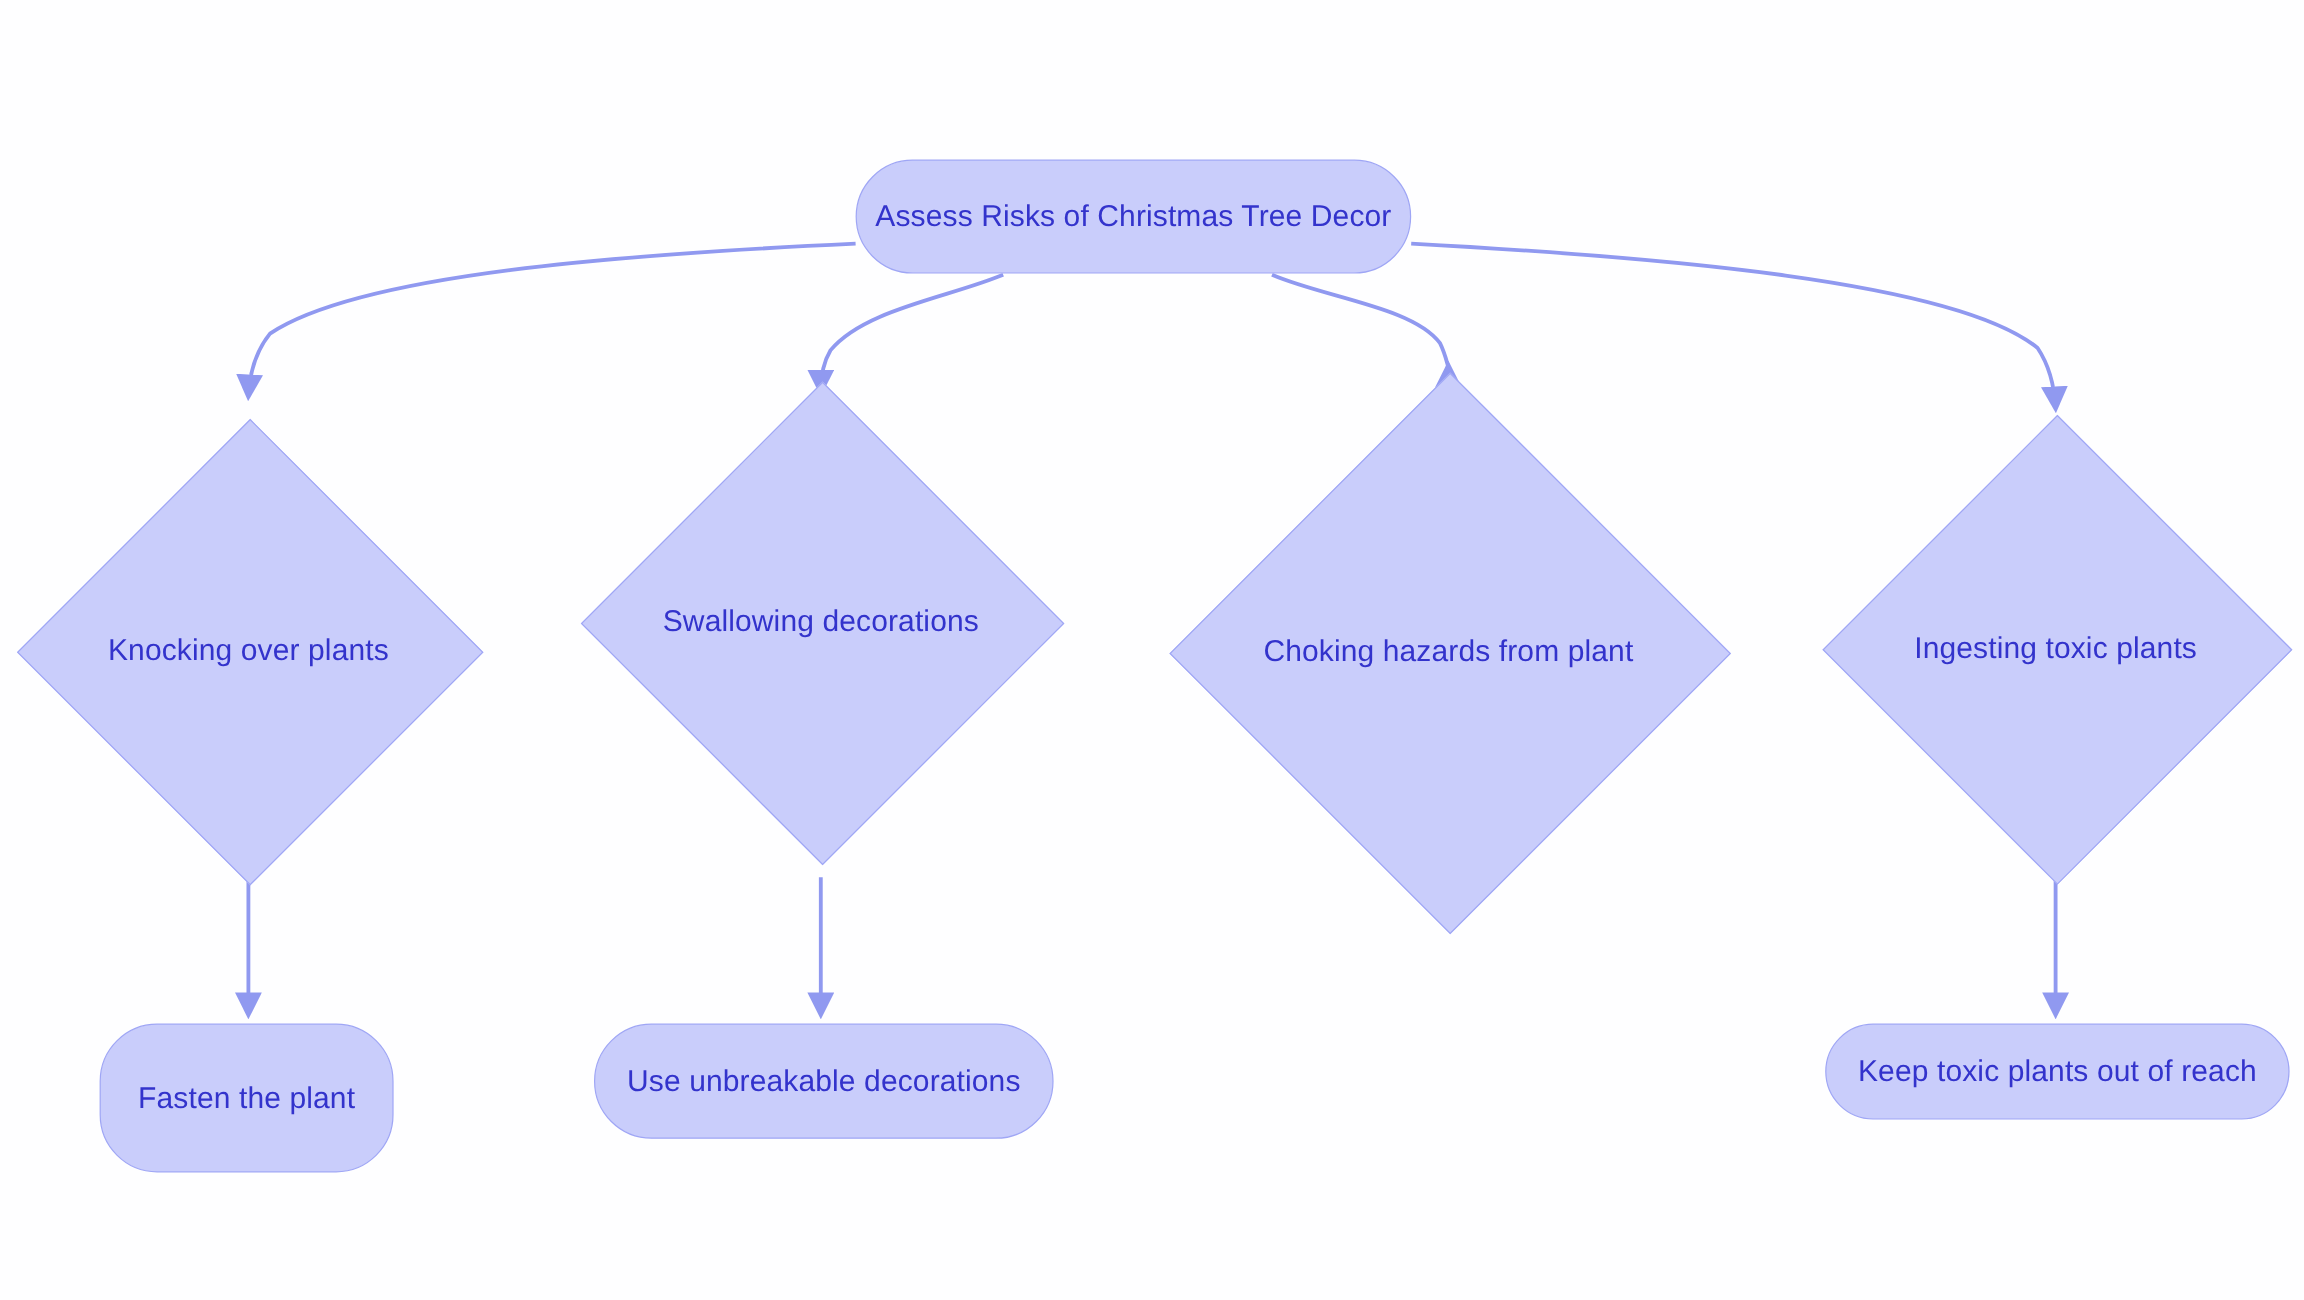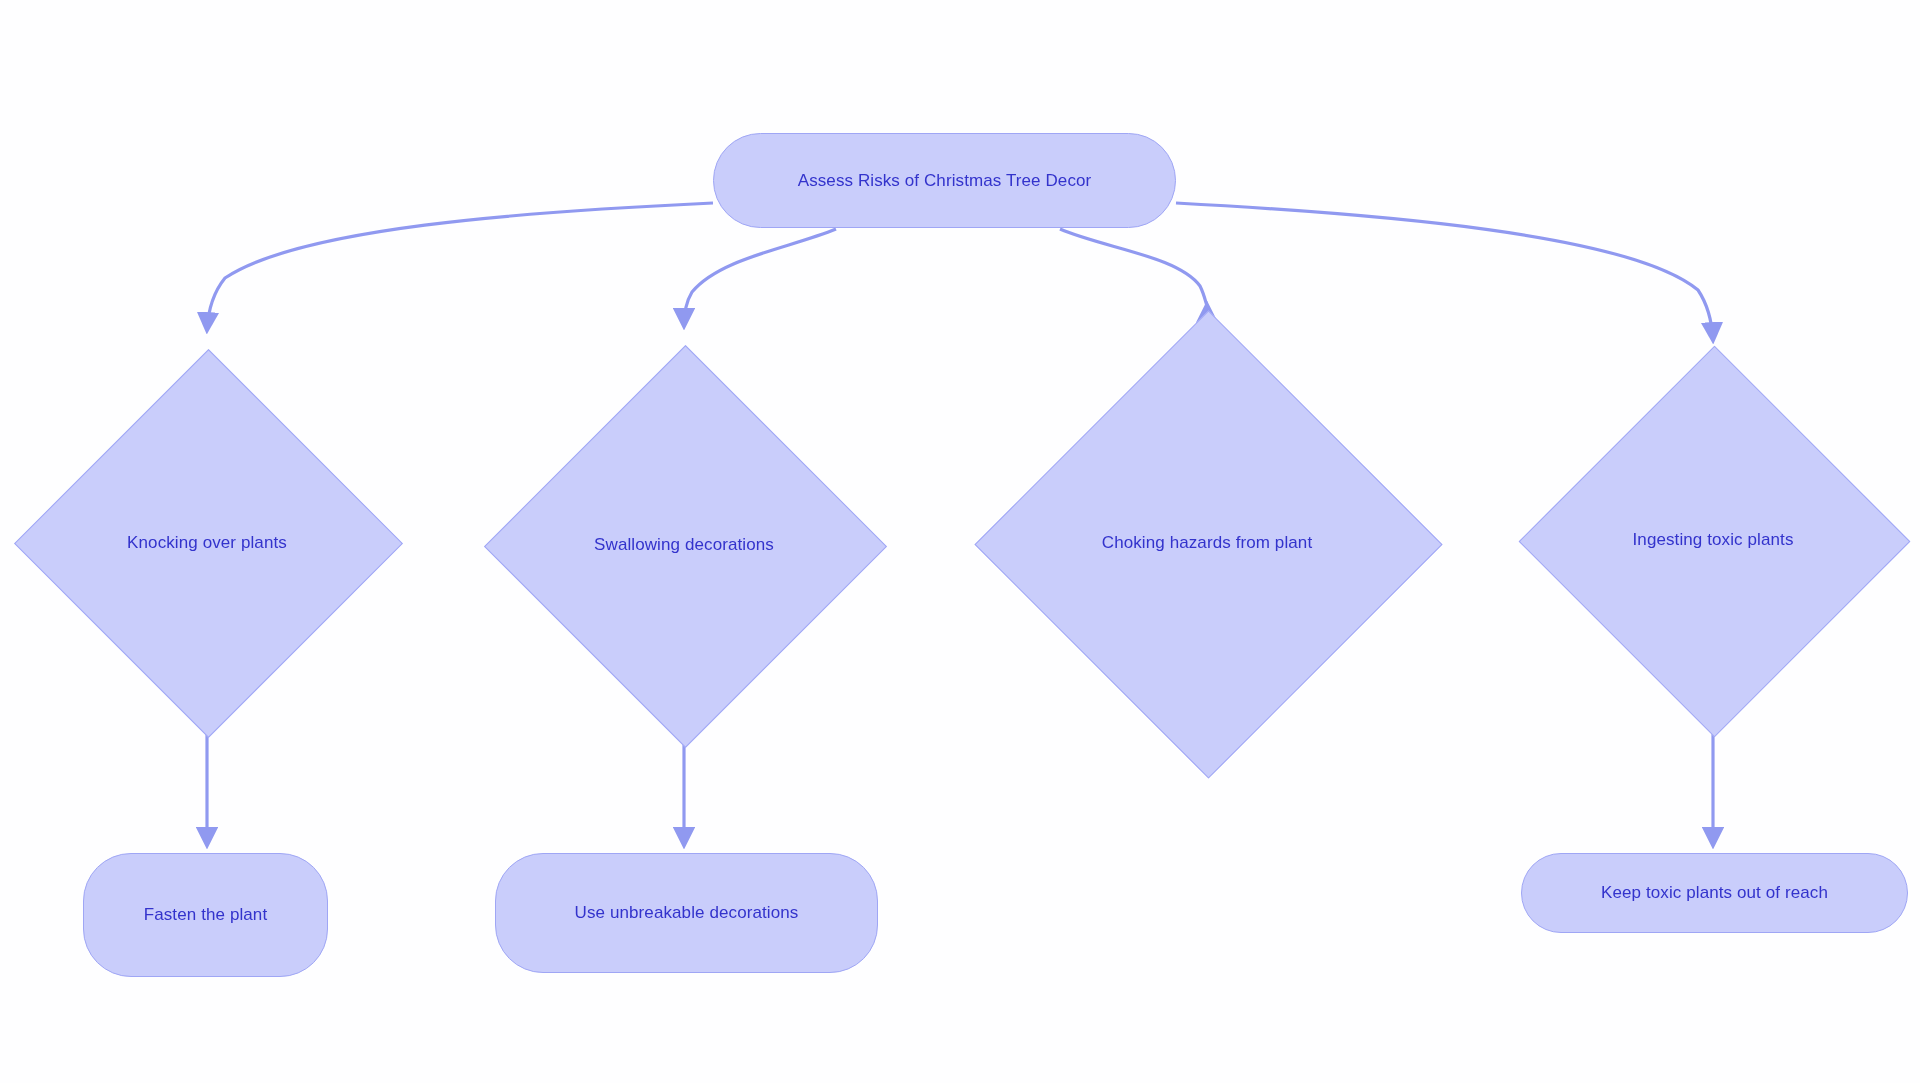--- a/index.html
+++ b/index.html
@@ -31,21 +31,21 @@
   .node {
     position: absolute;
     box-sizing: border-box;
     display: flex;
     align-items: center;
     justify-content: center;
     text-align: center;
   }
   .node-label {
     color: #3333cc;
-    font-size: 17px;
+    font-size: 25px;
     font-weight: 400;
     letter-spacing: 0.1px;
     line-height: 1.15;
     white-space: nowrap;
   }
   
   .node-rounded {
     background: #c9cdfb;
     border: 1.4px solid #9fa6f5;
   }
@@ -92,40 +92,40 @@
 
   <div class="node node-rounded" style="left:713px; top:133px; width:463px; height:95px; border-radius:48px;">
     <span class="node-label">Assess Risks of Christmas Tree Decor</span>
   </div>
 
   <div class="node node-diamond" style="left:14px; top:350px; width:386px; height:385px;">
     <div class="diamond-shape" style="width:273px; height:273px; margin-left:-136.5px; margin-top:-136.5px; transform:rotate(45deg);"></div>
     <span class="node-label diamond-label">Knocking over plants</span>
   </div>
 
-  <div class="node node-diamond" style="left:484px; top:345px; width:400px; height:400px;align-items:center;">
+  <div class="node node-diamond" style="left:484px; top:318px; width:400px; height:400px;align-items:center;">
     <div class="diamond-shape" style="width:283px; height:283px; margin-left:-141.5px; margin-top:-141.5px; transform:rotate(45deg);"></div>
     <span class="node-label diamond-label">Swallowing decorations</span>
   </div>
 
   <div class="node node-diamond" style="left:974px; top:312px; width:466px; height:462px;">
     <div class="diamond-shape" style="width:329px; height:329px; margin-left:-164.5px; margin-top:-164.5px; transform:rotate(45deg);"></div>
     <span class="node-label diamond-label">Choking hazards from plant</span>
   </div>
 
   <div class="node node-diamond" style="left:1518px; top:346px; width:390px; height:388px;">
     <div class="diamond-shape" style="width:275px; height:275px; margin-left:-137.5px; margin-top:-137.5px; transform:rotate(45deg);"></div>
     <span class="node-label diamond-label">Ingesting toxic plants</span>
   </div>
 
   <div class="node node-rounded" style="left:83px; top:853px; width:245px; height:124px; border-radius:48px;">
     <span class="node-label">Fasten the plant</span>
   </div>
 
-  <div class="node node-rounded" style="left:495px; top:853px; width:383px; height:120px; border-radius:48px;">
+  <div class="node node-rounded" style="left:495px; top:853px; width:383px; height:96px; border-radius:48px;">
     <span class="node-label">Use unbreakable decorations</span>
   </div>
 
   <div class="node node-rounded" style="left:1521px; top:853px; width:387px; height:80px; border-radius:48px;">
     <span class="node-label">Keep toxic plants out of reach</span>
   </div>
 
 </div>
 
 </body></html>

